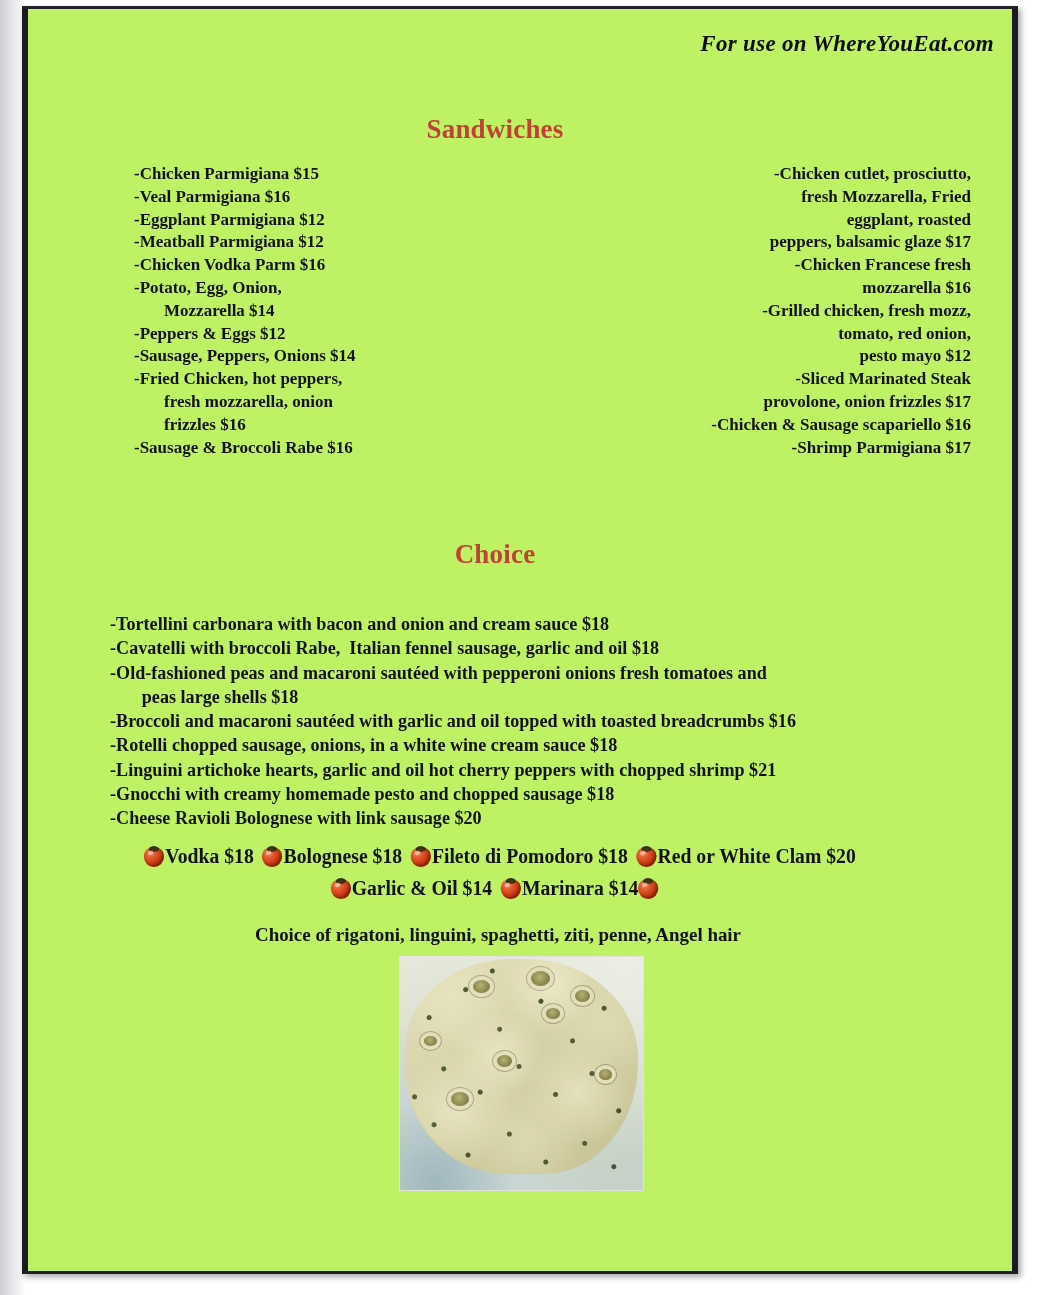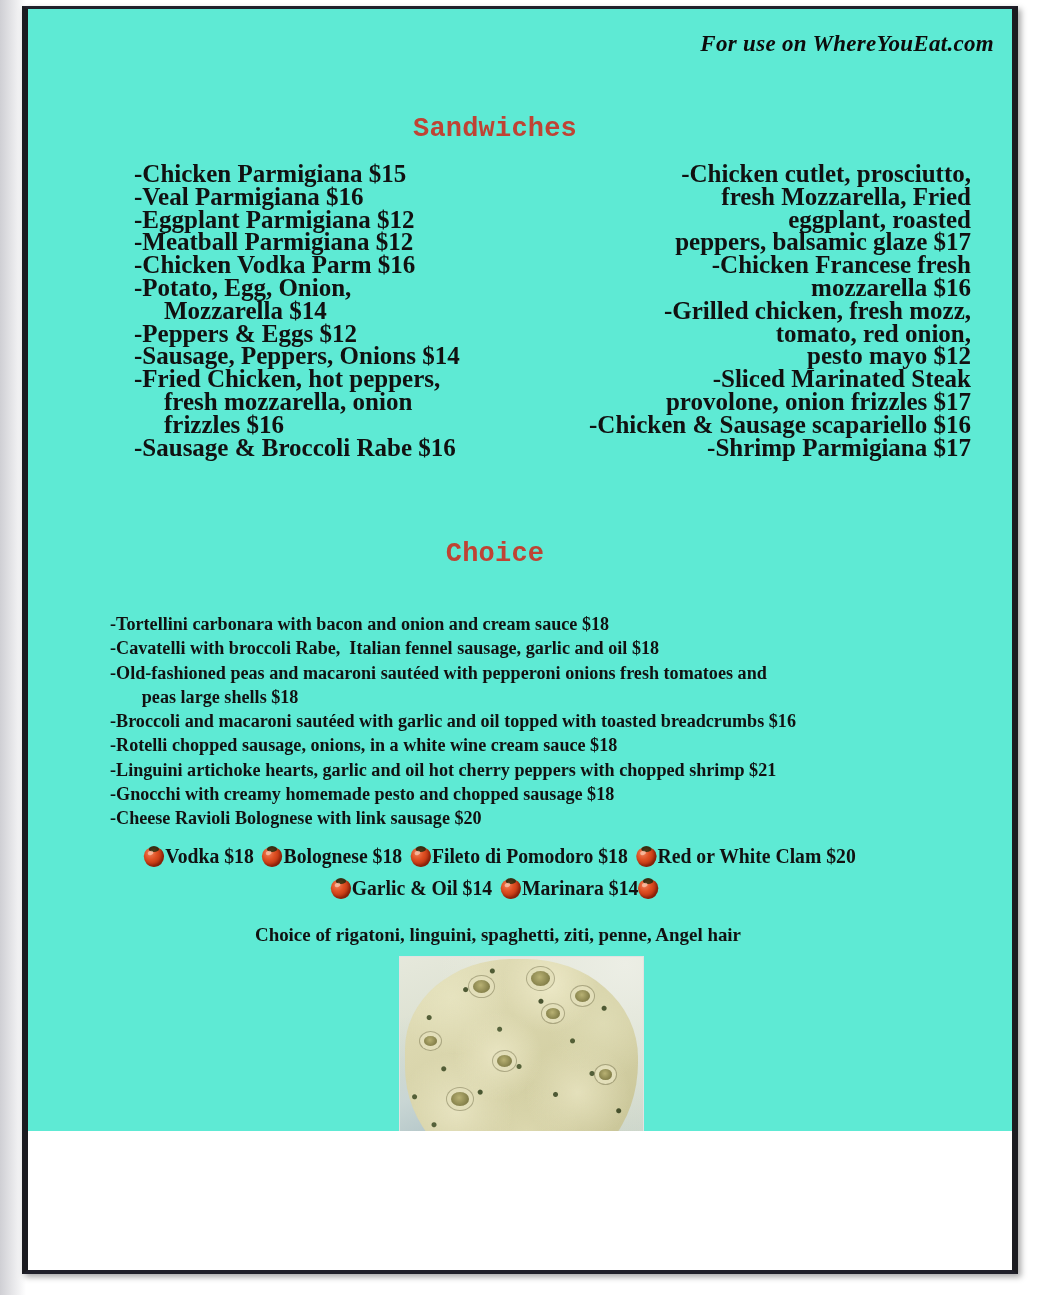--- a/index.html
+++ b/index.html
@@ -36,22 +36,22 @@
     border-top: 3px solid #20202a;
     border-bottom: 4px solid #20202a;
     box-sizing: border-box;
     box-shadow: 3px 3px 6px rgba(0,0,0,0.35);
   }
   .page-inner {
     position: absolute;
     left: 28px;
     top: 9px;
     width: 984px;
-    height: 1122px;
-    background: #5eead4;
+    height: 1262px;
+    background: #bef264;
     overflow: hidden;
   }
 
   
   .watermark {
     position: absolute;
     right: 18px;
     top: 22px;
     font-family: "Liberation Serif", "DejaVu Serif", serif;
     font-style: italic;
@@ -60,34 +60,34 @@
     color: #0c0c0c;
     letter-spacing: 0.3px;
     white-space: nowrap;
   }
 
   
   .section-head {
     position: absolute;
     width: 100%;
     text-align: center;
-    font-family: Liberation Mono, monospace;
+    font-family: Liberation Serif, serif;
     font-weight: bold;
     color: #bf4334;
     letter-spacing: 0.2px;
   }
   #sandwiches-head { top: 105px; font-size: 27px; left: -25px; }
   #pasta-head      { top: 530px; font-size: 27px; left: -25px; }
 
   
   .sand-col {
     position: absolute;
     font-family: "Liberation Serif", "DejaVu Serif", serif;
     font-weight: bold;
-    font-size: 25px;
+    font-size: 17px;
     line-height: 22.8px;
     color: #111111;
     white-space: pre-wrap;
   }
   #sand-left  { left: 106px; top: 154px; width: 390px; }
   #sand-right { left: 513px; top: 154px; width: 430px; text-align: right; }
   .sand-item { display: block; }
   .sand-item .cont {
     display: block;
     padding-left: 30px;

